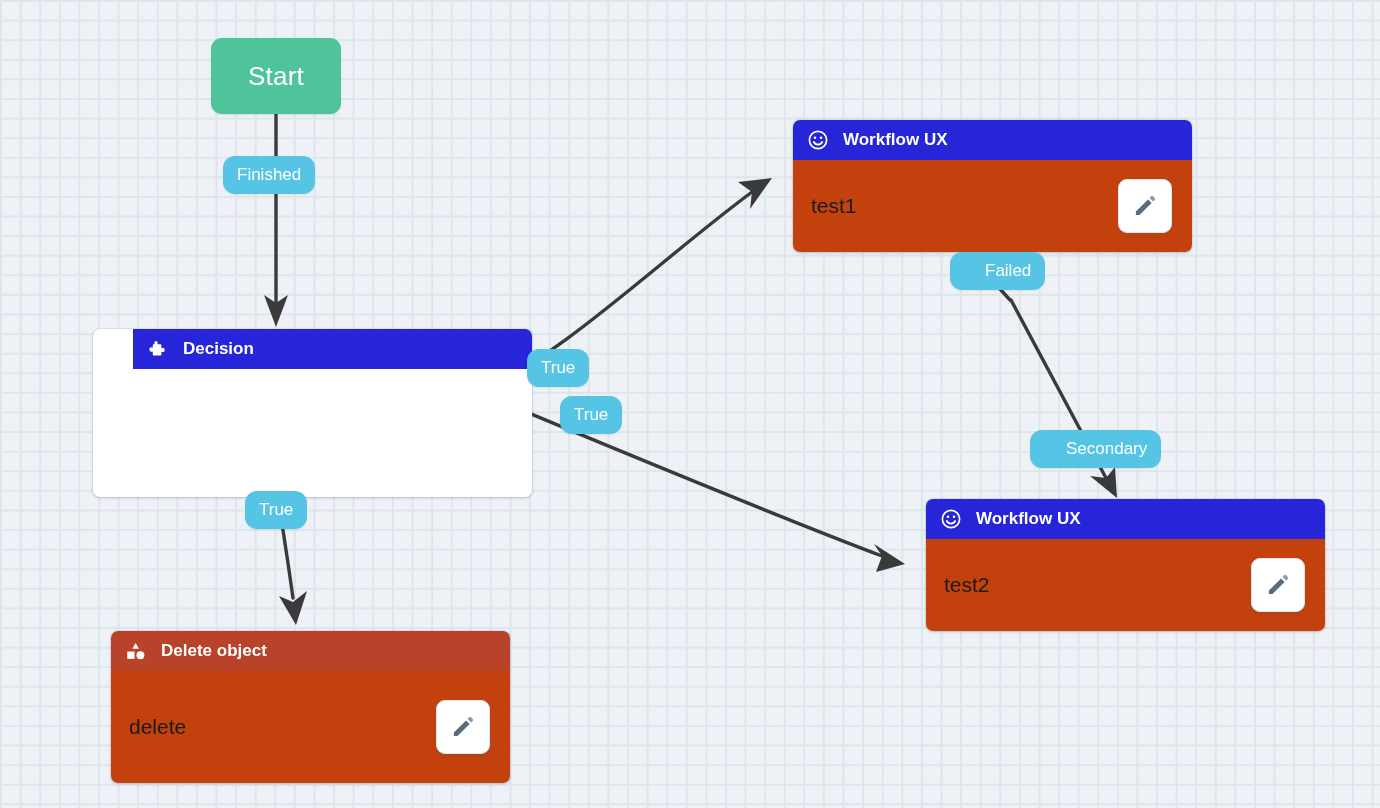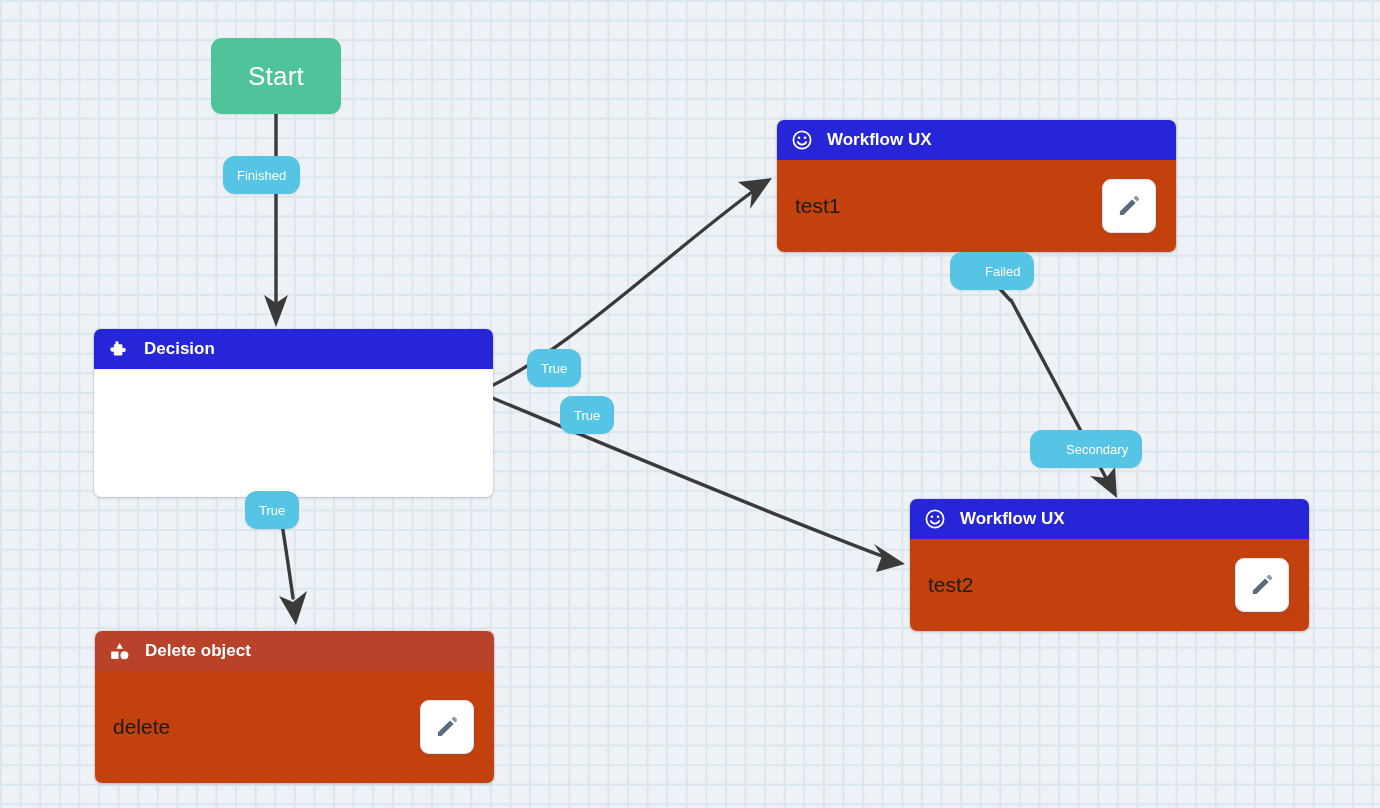--- a/index.html
+++ b/index.html
@@ -57,20 +57,21 @@
 
   
   .card {
     position: absolute;
     background: #ffffff;
     border-radius: 7px;
     box-shadow: 0 1px 3px rgba(40,60,90,.22), 0 0 0 1px rgba(120,140,170,.12);
     overflow: hidden;
     display: flex;
     flex-direction: column;
+    margin-left: 16px;
   }
   .card-header {
     height: 40px;
     display: flex;
     align-items: center;
     padding: 0 14px;
     color: #ffffff;
     font-size: 17px;
     font-weight: bold;
     flex: 0 0 auto;
@@ -109,21 +110,21 @@
     flex: 0 0 auto;
     cursor: pointer;
   }
 
   
   .edge-label {
     position: absolute;
     background: #56c5e5;
     color: #ffffff;
     border-radius: 12px;
-    font-size: 13px;
+    font-size: 17px;
     display: flex;
     align-items: center;
     justify-content: center;
     padding: 0 14px;
     height: 38px;
     white-space: nowrap;
     box-shadow: 0 1px 2px rgba(0,0,0,.07);
   }
 </style>
 </head>
@@ -161,21 +162,21 @@
     <g>
       <path class="edge-path" d="M 1011,300 L 1106,478"></path>
       <path class="edge-head" d="M 1117,498 L 1115,467 L 1106,478 L 1090,476 Z"></path>
     </g>
   </svg>
 
   <div class="start-node" style="left:211px; top:38px; width:130px; height:76px;">
     <span>Start</span>
   </div>
 
-  <div class="card" style="left:94px; top:329px; width:399px; height:168px;">
+  <div class="card" style="left:77px; top:329px; width:399px; height:168px;padding-left:40px;">
     <div class="card-header" style="background:#2626d8;">
       <span class="hdr-icon">
         <svg viewBox="0 0 24 24" width="22" height="22">
           <path fill="#ffffff" d="M9.2 3.2c1.5 0 2.4 1 2.4 2 0 .5-.2.8-.2 1.1 0 .3.2.5.6.5h2.6c.7 0 1.1.4 1.1 1.1v2.4c0 .4.2.6.5.6.3 0 .6-.3 1.1-.3 1.1 0 2 1 2 2.4 0 1.4-.9 2.4-2 2.4-.5 0-.8-.3-1.1-.3-.3 0-.5.2-.5.6v2.4c0 .7-.4 1.1-1.1 1.1H7.4c-.7 0-1.1-.4-1.1-1.1v-2.8c0-.4-.2-.6-.5-.6-.4 0-.7.3-1.2.3-1.1 0-2-1-2-2.4 0-1.4.9-2.4 2-2.4.5 0 .8.3 1.2.3.3 0 .5-.2.5-.6V7.9c0-.7.4-1.1 1.1-1.1h.2c.4 0 .6-.2.6-.5 0-.3-.2-.6-.2-1.1 0-1 .9-2 2.4-2z"></path>
         </svg>
       </span>
       <span>Decision</span>
     </div>
   </div>
 

